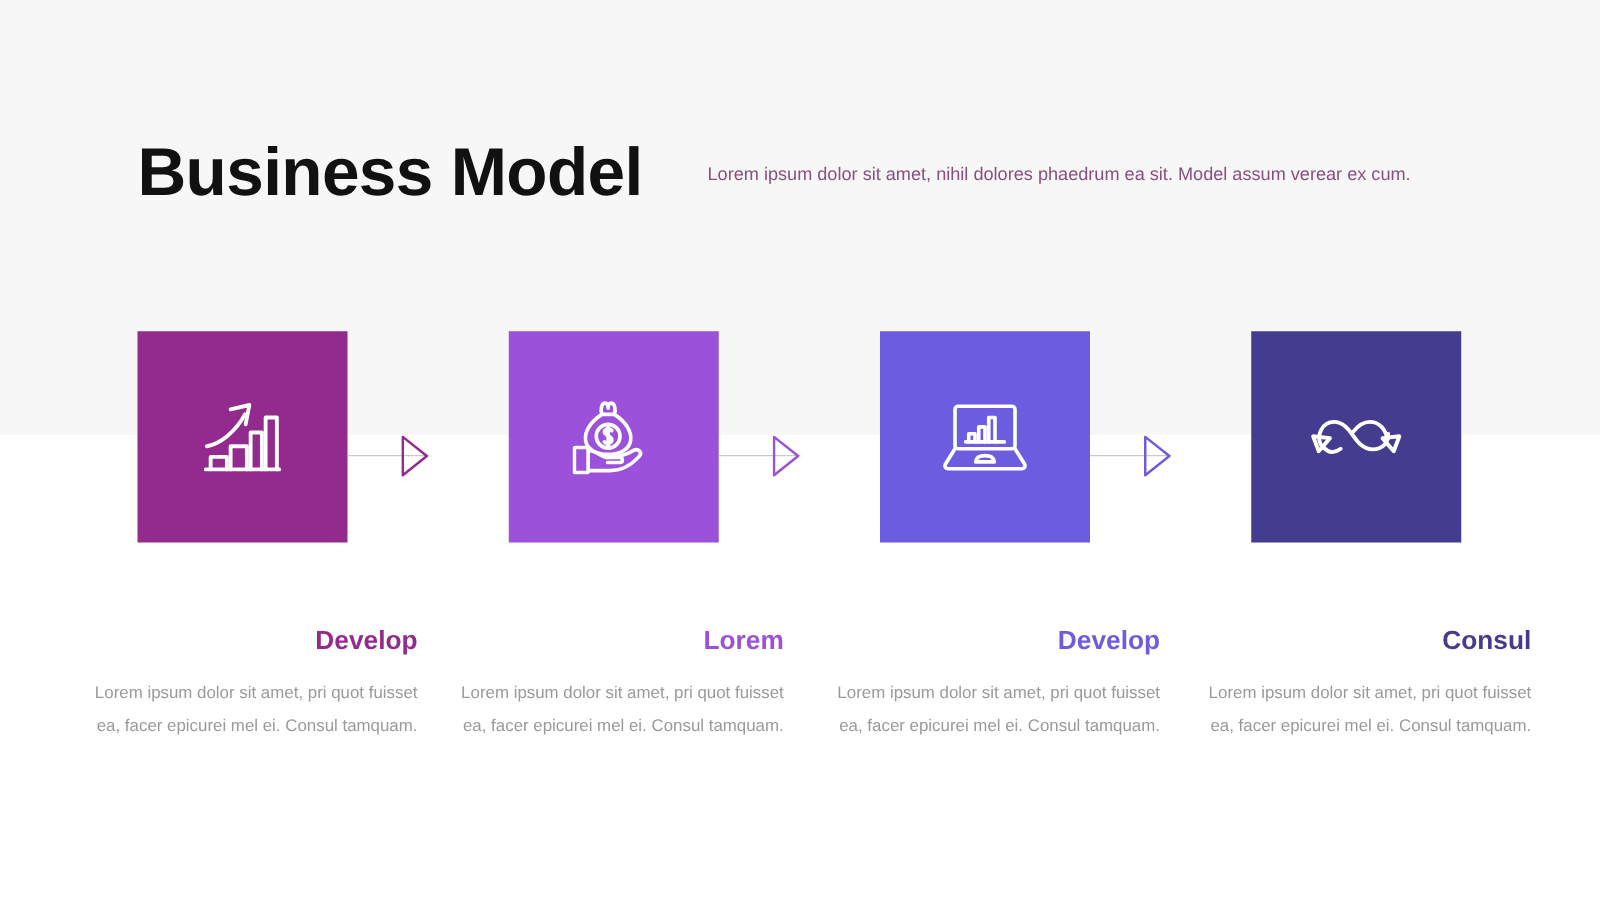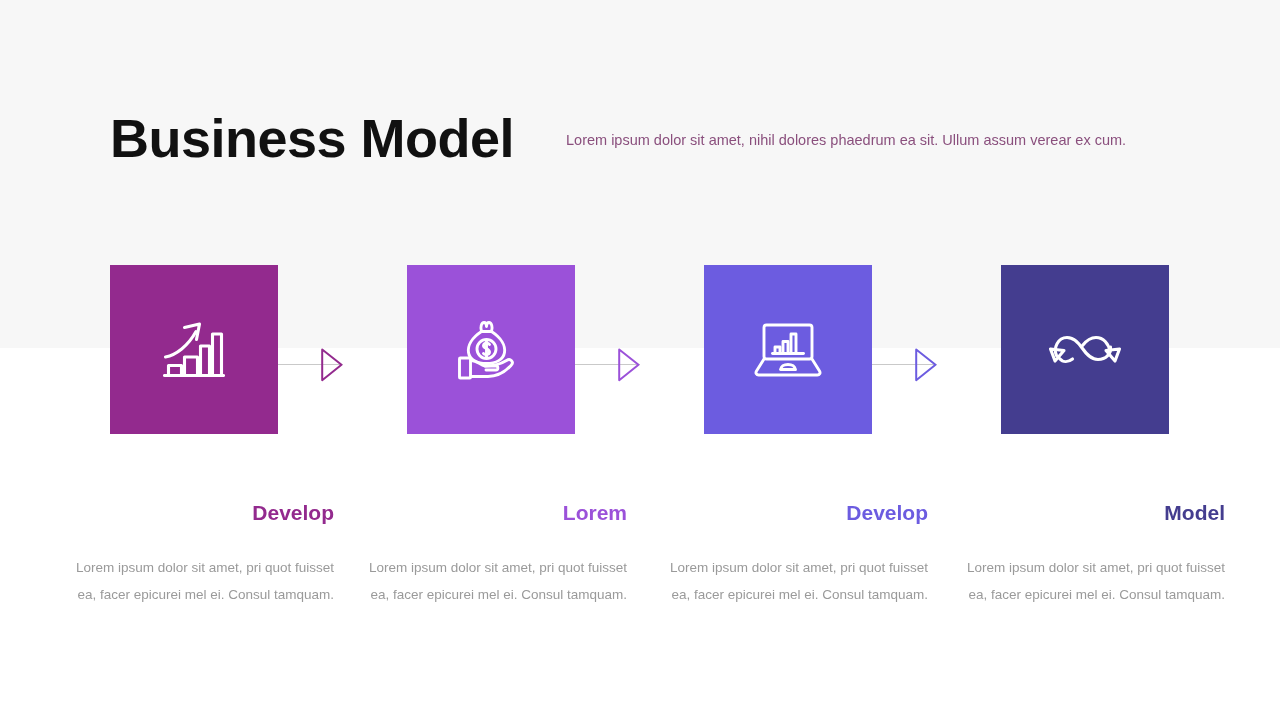--- a/index.html
+++ b/index.html
@@ -114,36 +114,36 @@
   }
 
   .caption-title {
     font-size: 21px;
     font-weight: bold;
     line-height: 32px;
     white-space: nowrap;
   }
 
   .caption-body {
-    margin-top: 26px;
+    margin-top: 12px;
     font-size: 13.5px;
     color: #9a9a9a;
     line-height: 26.5px;
   }
 </style>
 </head>
 <body style="background: rgb(255, 255, 255);">
 
 <div id="slide">
 
   <div class="band" style="background: rgb(247, 247, 247);"></div>
 
   <div class="header">
     <div class="page-title" style="color: rgb(17, 17, 17);">Business Model</div>
-    <div class="page-subtitle" style="color: rgb(138, 79, 125);">Lorem ipsum dolor sit amet, nihil dolores phaedrum ea sit. Ullum assum verear ex cum.</div>
+    <div class="page-subtitle" style="color: rgb(138, 79, 125);">Lorem ipsum dolor sit amet, nihil dolores phaedrum ea sit. Model assum verear ex cum.</div>
   </div>
 
   <div class="steps">
 
     <div class="step" style="left:110px;">
       <div class="tile" id="tile-0" style="background: rgb(147, 42, 142);">
         <svg width="62" height="58" viewBox="0 0 62 58" fill="none" stroke="#ffffff" stroke-width="3.1" stroke-linecap="round" stroke-linejoin="round">
 
           <path d="M1.5 54.5 H60.5"></path>
 
@@ -244,18 +244,18 @@
       <div class="caption-title" id="cap-title-1" style="color: rgb(155, 81, 217);">Lorem</div>
       <div class="caption-body">Lorem ipsum dolor sit amet, pri quot fuisset ea, facer epicurei mel ei. Consul tamquam.</div>
     </div>
 
     <div class="caption" style="left:648px;">
       <div class="caption-title" id="cap-title-2" style="color: rgb(108, 92, 224);">Develop</div>
       <div class="caption-body">Lorem ipsum dolor sit amet, pri quot fuisset ea, facer epicurei mel ei. Consul tamquam.</div>
     </div>
 
     <div class="caption" style="left:945px;">
-      <div class="caption-title" id="cap-title-3" style="color: rgb(68, 61, 143);">Model</div>
+      <div class="caption-title" id="cap-title-3" style="color: rgb(68, 61, 143);">Consul</div>
       <div class="caption-body">Lorem ipsum dolor sit amet, pri quot fuisset ea, facer epicurei mel ei. Consul tamquam.</div>
     </div>
 
   </div>
 </div>
 
 </body></html>

